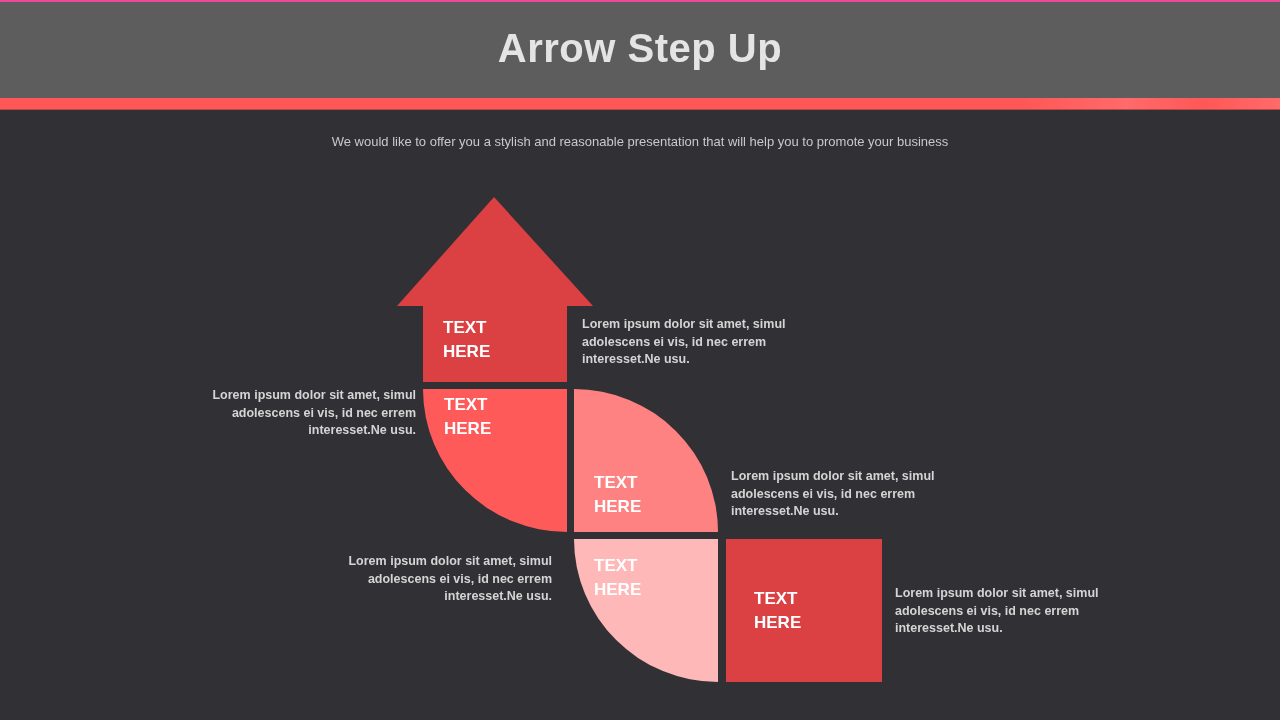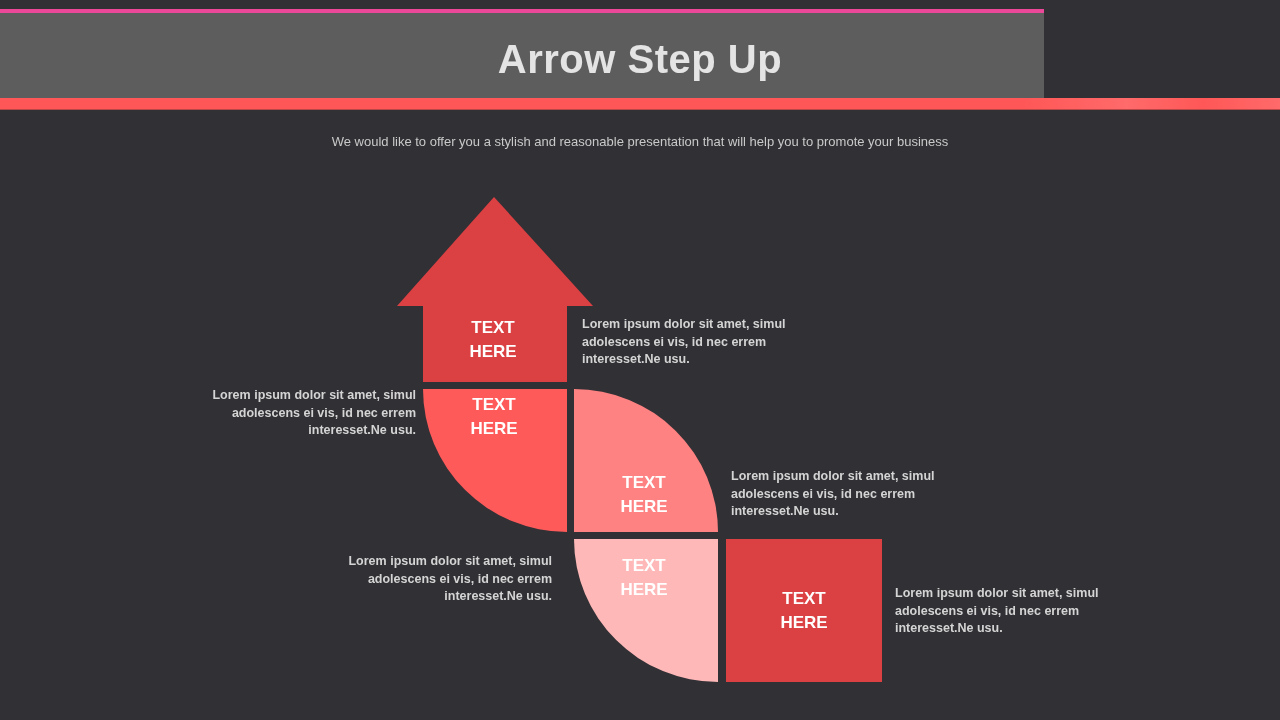--- a/index.html
+++ b/index.html
@@ -1,22 +1,22 @@
 <!DOCTYPE html>
 <html><head>
 <meta charset="utf-8">
 <style>
   html, body { margin:0; padding:0; }
   body { width:1280px; height:720px; background:#313035; position:relative; overflow:hidden; font-family:"Liberation Sans", sans-serif; }
-  .header { position:absolute; left:0; top:9px; width:1044px; height:98px; background:#5d5d5d; border-top:4px solid #ec4899; box-sizing:border-box; }
+  .header { position:absolute; left:0; top:0; width:1280px; height:98px; background:#5d5d5d; border-top:2px solid #ec4899; box-sizing:border-box; }
   .title { position:absolute; left:0; width:1280px; top:24px; text-align:center; font-size:40px; font-weight:bold; color:#e4e4e4; letter-spacing:0.5px; }
   .accent-bar { position:absolute; left:0; top:98px; width:1280px; height:11px; background:linear-gradient(90deg,#ff5757 0%,#ff5757 80%,#ff6a6a 88%,#ff5757 94%,#ff6a6a 100%); border-bottom:1px solid #b94747; }
   .subtitle { position:absolute; left:0; width:1280px; top:134px; text-align:center; font-size:13px; color:#c9c9c9; }
   svg.diagram { position:absolute; left:0; top:0; }
-  .label { position:absolute; color:#ffffff; font-weight:bold; font-size:17px; line-height:24px; text-align:center; }
+  .label { position:absolute; color:#ffffff; font-weight:bold; font-size:17px; line-height:24px; text-align:left; }
   .desc { position:absolute; color:#d4d4d4; font-size:12.5px; line-height:17.5px; width:220px;font-weight:bold; }
   .desc.right { text-align:right; }
 </style>
 </head>
 <body>
 
 <div class="header">
   <div class="title">Arrow Step Up</div>
 </div>
 <div class="accent-bar"></div>

